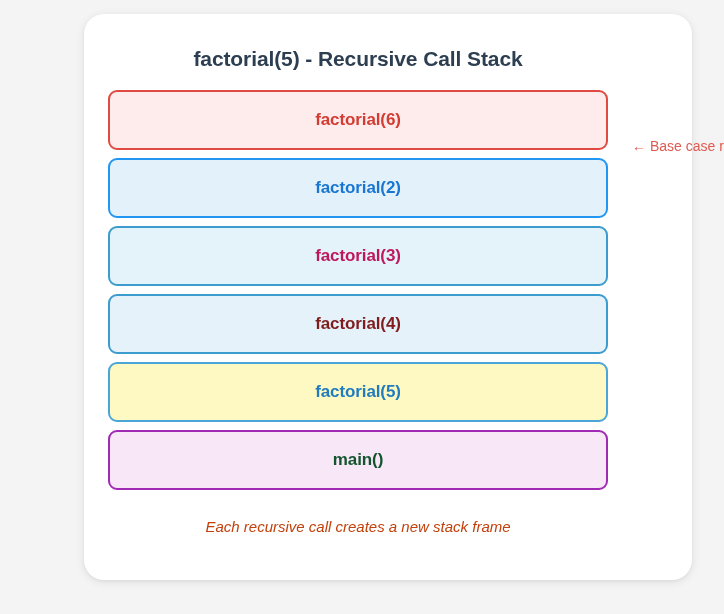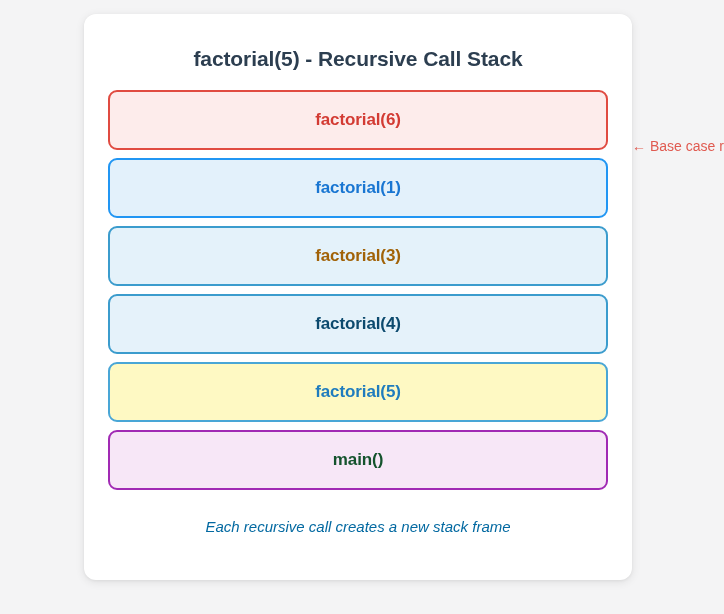--- a/index.html
+++ b/index.html
@@ -18,24 +18,24 @@
     position: relative;
     width: 724px;
     height: 614px;
   }
 
   
   .card {
     position: absolute;
     left: 84px;
     top: 14px;
-    width: 548px;
+    width: 608px;
     height: 566px;
     background: #ffffff;
-    border-radius: 12px;
+    border-radius: 20px;
     box-shadow: 0 2px 10px rgba(0,0,0,0.09), 0 1px 3px rgba(0,0,0,0.05);
     box-sizing: border-box;
   }
 
   .card-title {
     position: absolute;
     left: 0;
     top: 33px;
     width: 548px;
     text-align: center;
@@ -103,37 +103,37 @@
 
   <div class="card" style="background: rgb(255, 255, 255);">
 
     <div class="card-title" style="color: rgb(44, 62, 80);">factorial(5) - Recursive Call Stack</div>
 
     <div class="stack" id="stack-container">
         <div class="frame" style="background: rgb(253, 236, 235); border-color: rgb(224, 75, 65);">
           <span class="frame-label" style="color: rgb(211, 59, 51);">factorial(6)</span>
         </div>
         <div class="frame" style="background: rgb(227, 241, 251); border-color: rgb(33, 150, 243);">
-          <span class="frame-label" style="color: rgb(25, 118, 210);">factorial(1)</span>
+          <span class="frame-label" style="color: rgb(25, 118, 210);">factorial(2)</span>
         </div>
         <div class="frame" style="background: rgb(228, 242, 250); border-color: rgb(59, 156, 205);">
-          <span class="frame-label" style="color: #a16207;">factorial(3)</span>
+          <span class="frame-label" style="color: #be185d;">factorial(3)</span>
         </div>
         <div class="frame" style="background: rgb(229, 242, 250); border-color: rgb(59, 156, 205);">
-          <span class="frame-label" style="color: #0c4a6e;">factorial(4)</span>
+          <span class="frame-label" style="color: #7f1d1d;">factorial(4)</span>
         </div>
         <div class="frame" style="background: #fef9c3; border-color: rgb(73, 166, 214);">
           <span class="frame-label" style="color: rgb(31, 124, 190);">factorial(5)</span>
         </div>
         <div class="frame" style="background: rgb(247, 231, 247); border-color: rgb(161, 42, 180);">
           <span class="frame-label" style="color: #14532d;">main()</span>
         </div>
       </div>
 
-    <div class="footer" style="color: #0369a1;">
+    <div class="footer" style="color: #c2410c;">
       <span class="footer-line">Each recursive call creates a new stack frame</span>
     </div>
 
     <div class="base-note" style="color: rgb(224, 90, 80);">← Base case reached!</div>
 
   </div>
 
 </div>
 
 </body></html>

